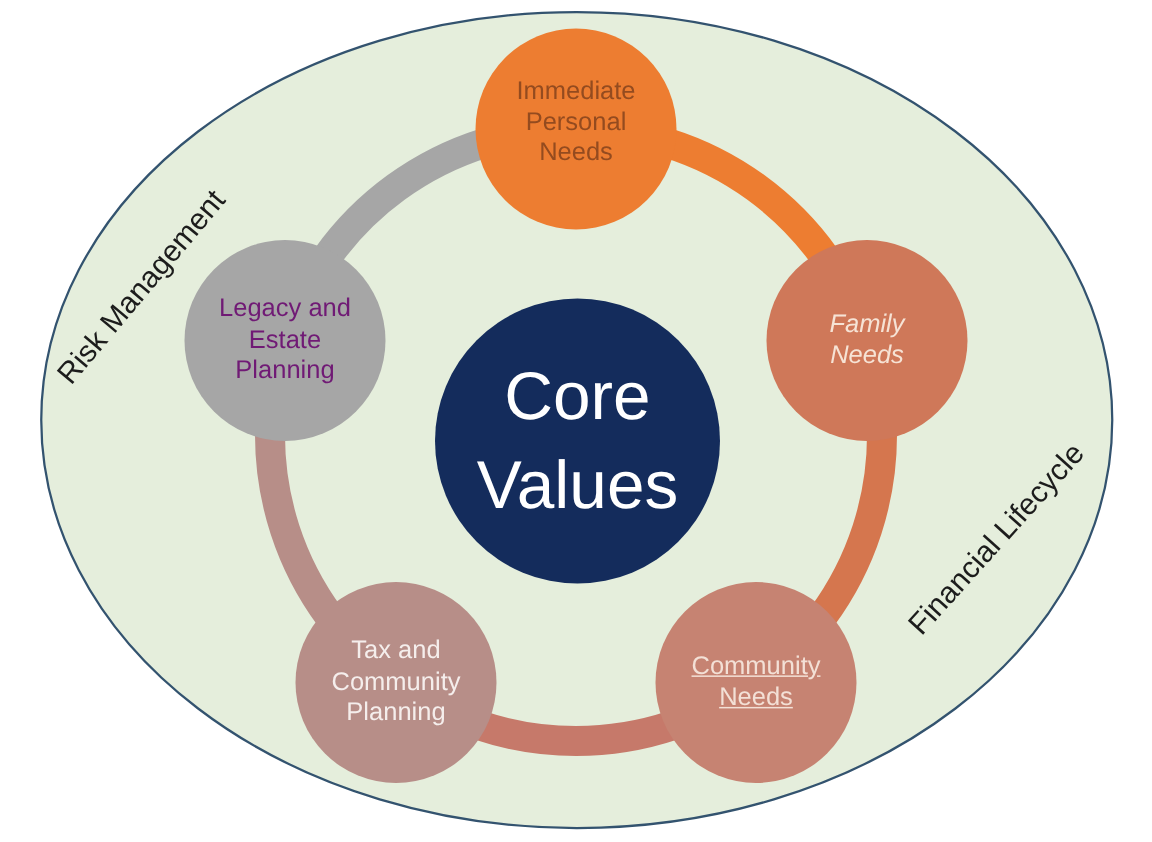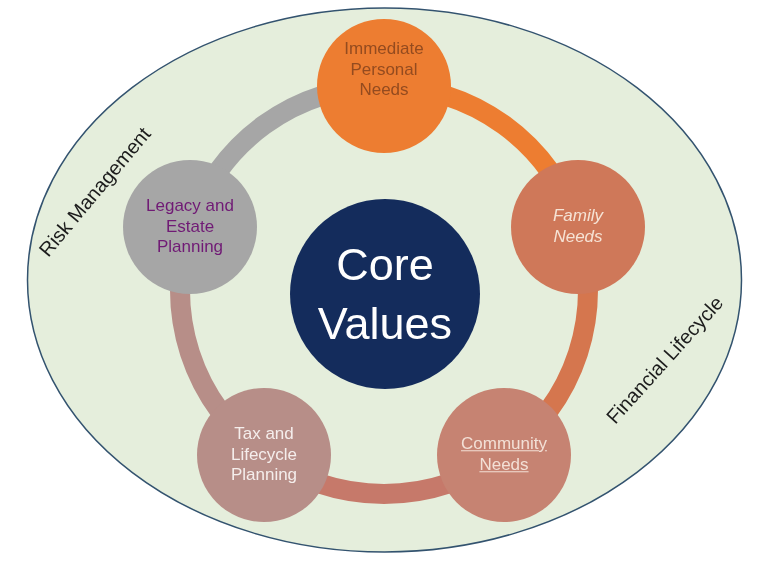--- a/index.html
+++ b/index.html
@@ -22,21 +22,21 @@
   }
   .node-label {
     position: absolute;
     width: 92px;
     transform: translate(-50%, -50%);
     text-align: center;
     font-size: 17px;
     line-height: 1.22;
     z-index: 2;
   }
-  .node-label.n0 { left: 384px; top: 70px;  color: #944B1F; }
+  .node-label.n0 { left: 384px; top: 82px;  color: #944B1F; }
   .node-label.n1 { left: 578px; top: 227px; color: #F6E3D5; font-style: italic; }
   .node-label.n2 { left: 504px; top: 455px; color: #F3E0D6; text-decoration: underline; }
   .node-label.n3 { left: 264px; top: 455px; color: #F5EEEC; }
   .node-label.n4 { left: 190px; top: 227px; color: #701a75; }
   .center-label {
     position: absolute;
     left: 385px;
     top: 294px;
     width: 170px;
     transform: translate(-50%, -50%);
@@ -84,21 +84,21 @@
     <circle cx="504" cy="455" r="67" fill="#C68372"></circle>
     <circle cx="264" cy="455" r="67" fill="#B78E88"></circle>
     <circle cx="190" cy="227" r="67" fill="#A6A6A6"></circle>
 
     <circle cx="385" cy="294" r="95" fill="#142C5C"></circle>
   </svg>
 
   <div class="node-label n0">Immediate Personal Needs</div>
   <div class="node-label n1">Family Needs</div>
   <div class="node-label n2">Community Needs</div>
-  <div class="node-label n3">Tax and Lifecycle Planning</div>
+  <div class="node-label n3">Tax and Community Planning</div>
   <div class="node-label n4">Legacy and Estate Planning</div>
 
   <div class="center-label">Core Values</div>
 
   <div class="outer-label risk">Risk Management</div>
   <div class="outer-label lifecycle">Financial Lifecycle</div>
 
 </div>
 
 </body></html>

